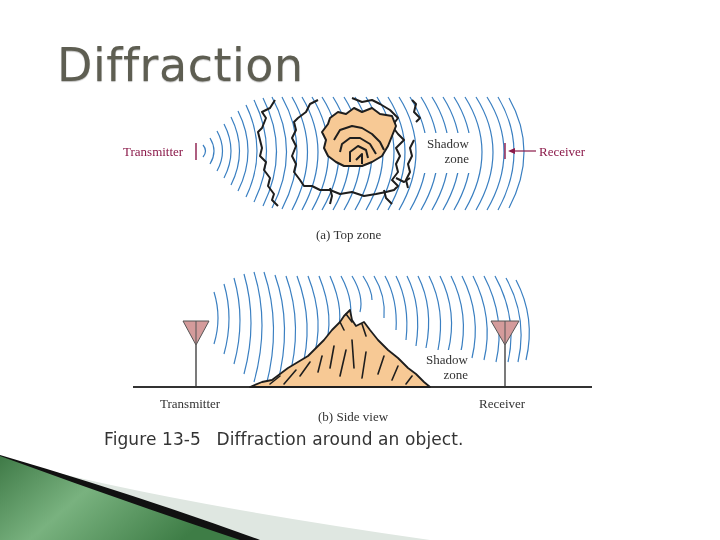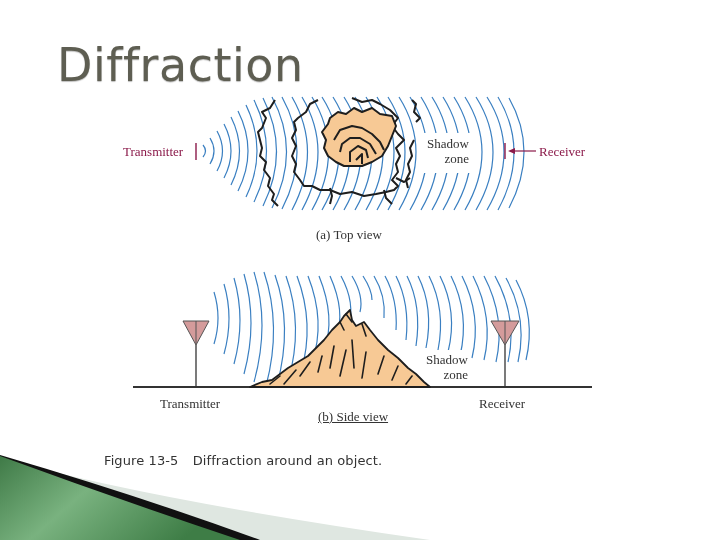--- a/index.html
+++ b/index.html
@@ -12,22 +12,22 @@
       position: absolute; left: 43px; top: 38px;
       font-family: "DejaVu Sans", sans-serif;
       font-size: 46px; font-weight: normal; letter-spacing: 0.5px;
       color: #5e5e52;
       text-shadow: 0 1px 1px rgba(0,0,0,0.25);
       margin-left: 14px;
     }
     svg.figure { position: absolute; left: 0; top: 0; }
     .caption {
       position: absolute; left: 104px; top: 429px;
-      font-family: "DejaVu Sans", sans-serif; font-size: 13px;
-      color: #333; letter-spacing: 0.1px; margin-top: 24px;
+      font-family: "DejaVu Sans", sans-serif; font-size: 17px;
+      color: #333; letter-spacing: 0.1px;
     }
     .caption .num { margin-right: 10px; }
     .label { position: absolute; font-family: "Liberation Serif", "DejaVu Serif", serif; font-size: 13px; color: #333; white-space: nowrap; text-align: right; }
     .label.red { color: #8b1a4a; }
     .label.center { line-height: 15px; }
   </style>
 </head>
 <body>
 
 <div class="slide-title">Diffraction</div>
@@ -180,26 +180,26 @@
     <path d="M0 456 Q120 500 240 540 L0 540 Z" fill="url(#greenGrad)"></path>
   </g>
 </svg>
 
 <div class="label red" style="left:123px; top:144px;">Transmitter</div>
 <div class="label red" style="left:539px; top:144px;">Receiver</div>
 <div class="label center" style="left:421px; top:136px; width:48px;">
   <div>Shadow</div>
   <div>zone</div>
 </div>
-<div class="label" style="left:316px; top:227px;">(a) Top view</div>
+<div class="label" style="left:316px; top:227px;">(a) Top zone</div>
 
 <div class="label" style="left:160px; top:396px;">Transmitter</div>
 <div class="label" style="left:479px; top:396px;">Receiver</div>
 <div class="label center" style="left:418px; top:352px; width:50px;">
   <div>Shadow</div>
   <div>zone</div>
 </div>
-<div class="label" style="left:318px; top:409px;text-decoration:underline;">(b) Side view</div>
+<div class="label" style="left:318px; top:409px;">(b) Side view</div>
 
 <div class="caption">
   <span class="num">Figure 13-5</span>
   <span>Diffraction around an object.</span>
 </div>
 
 </body></html>

